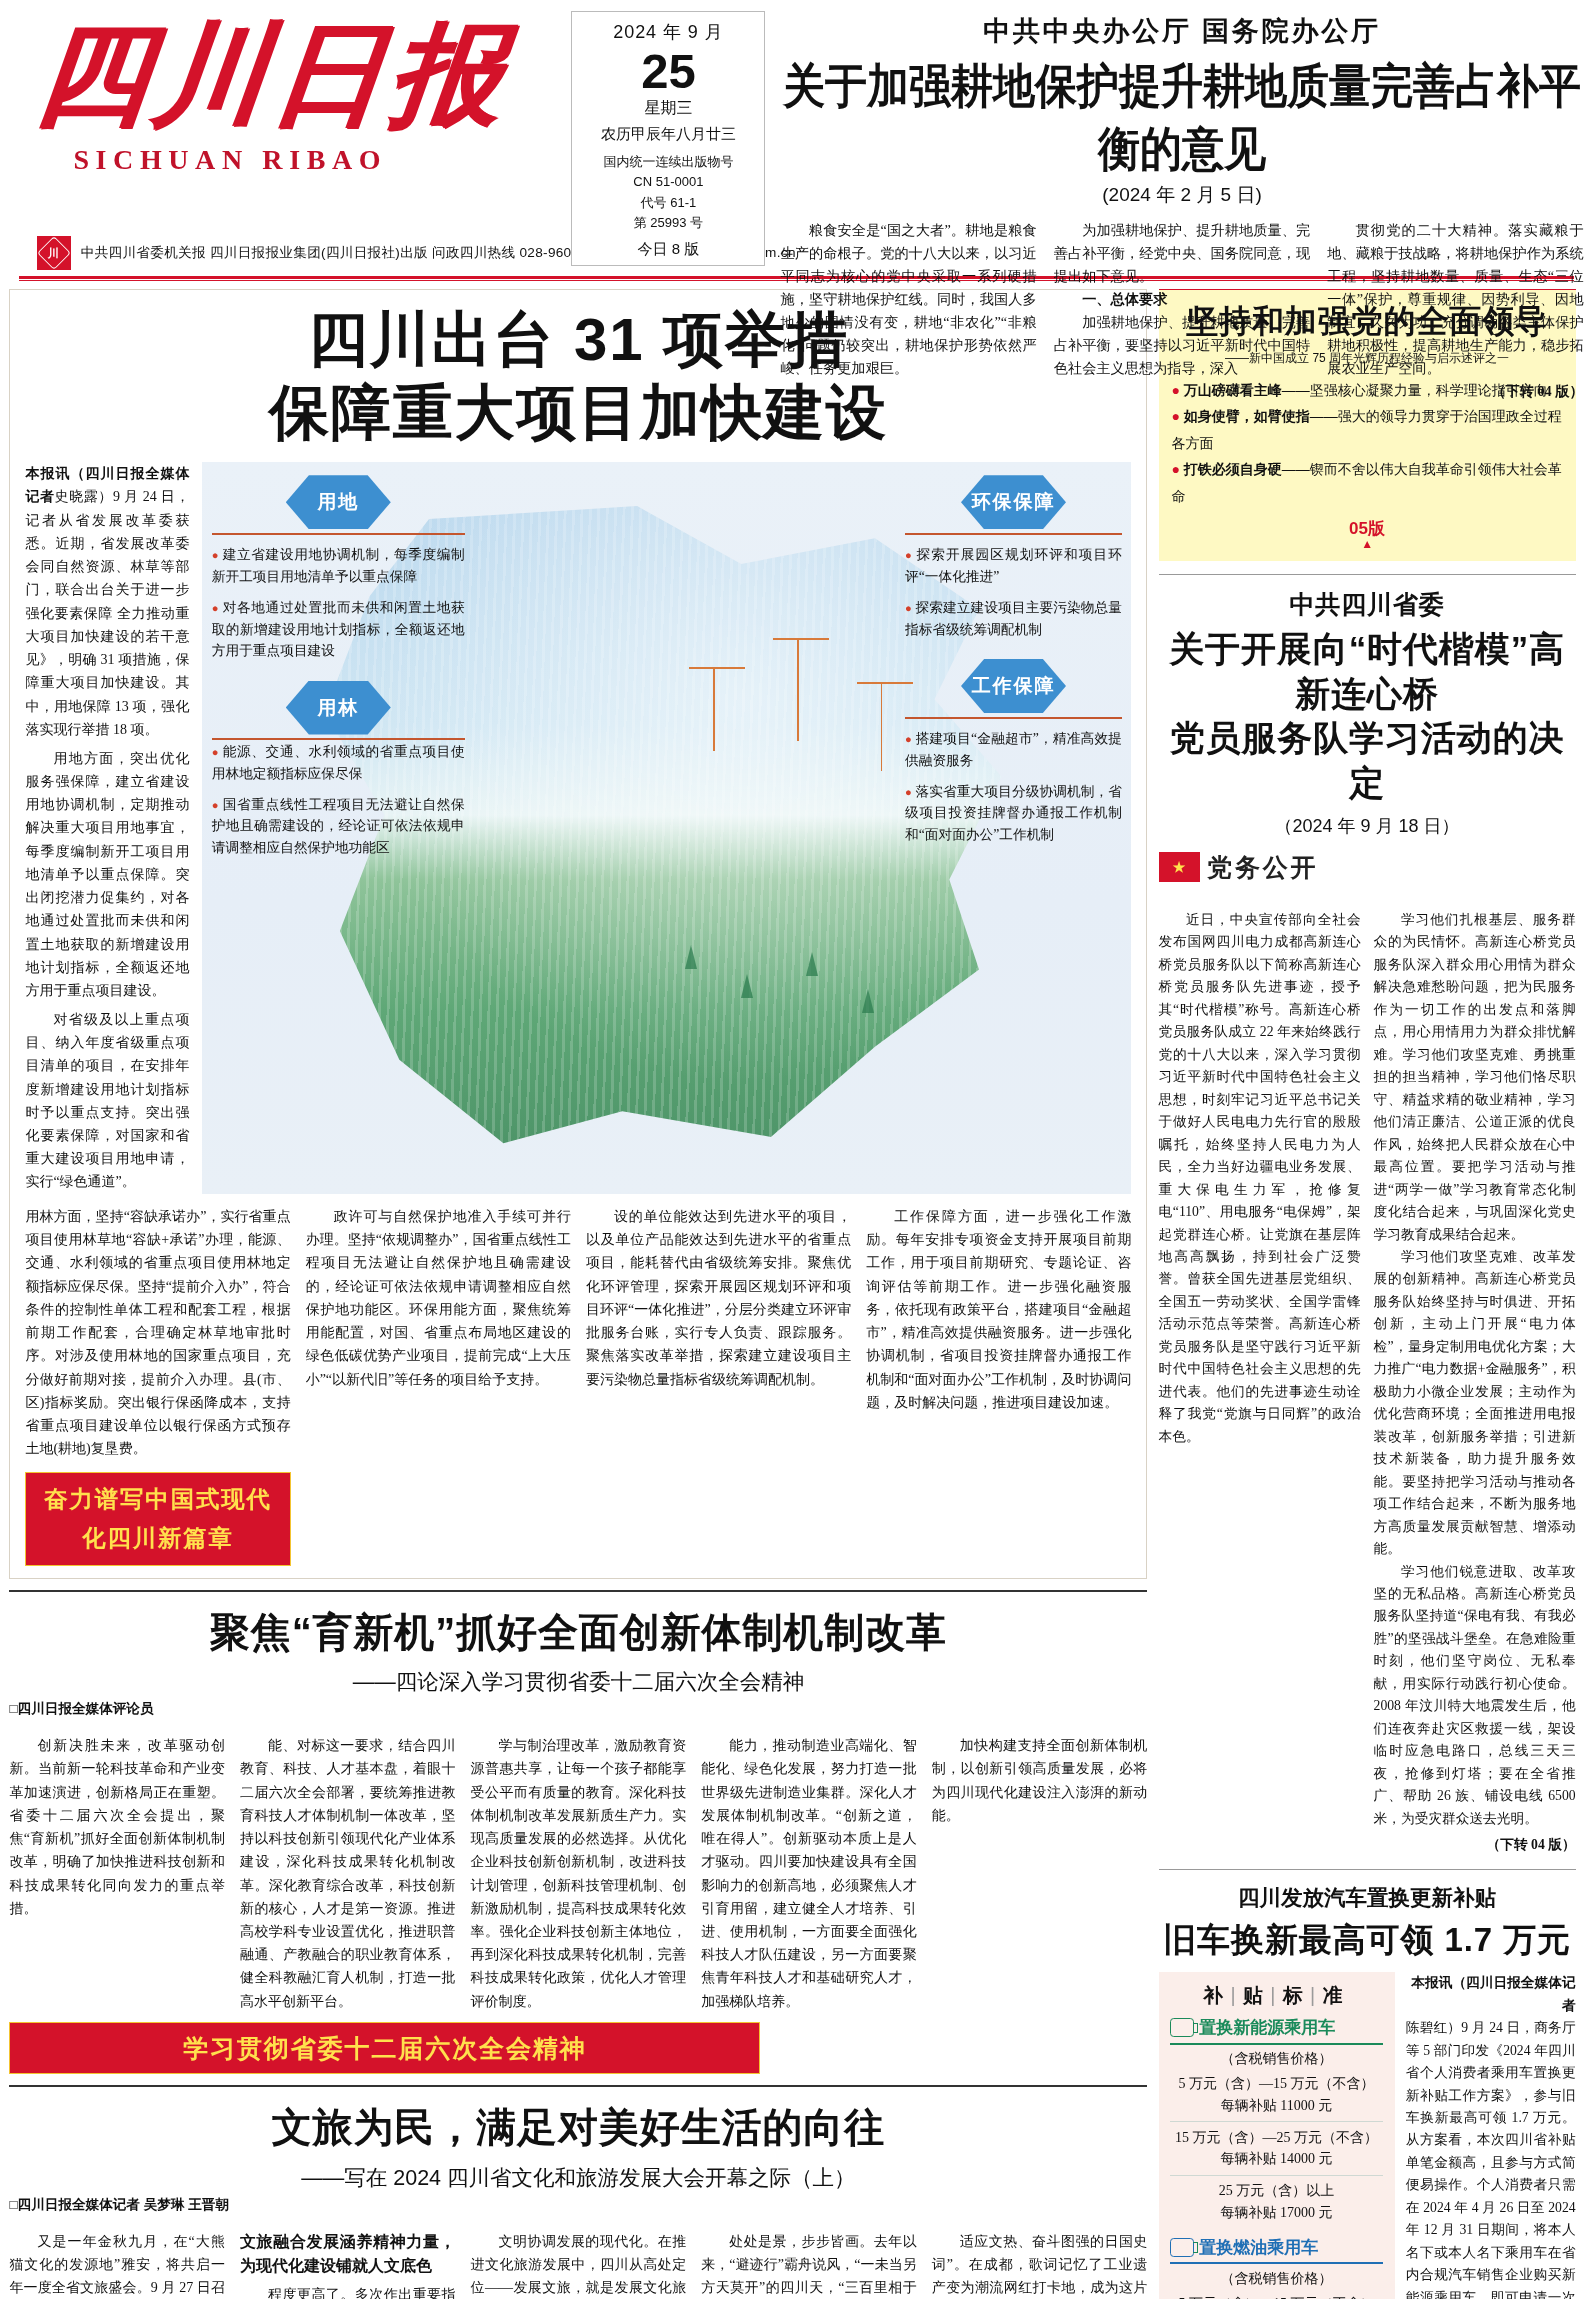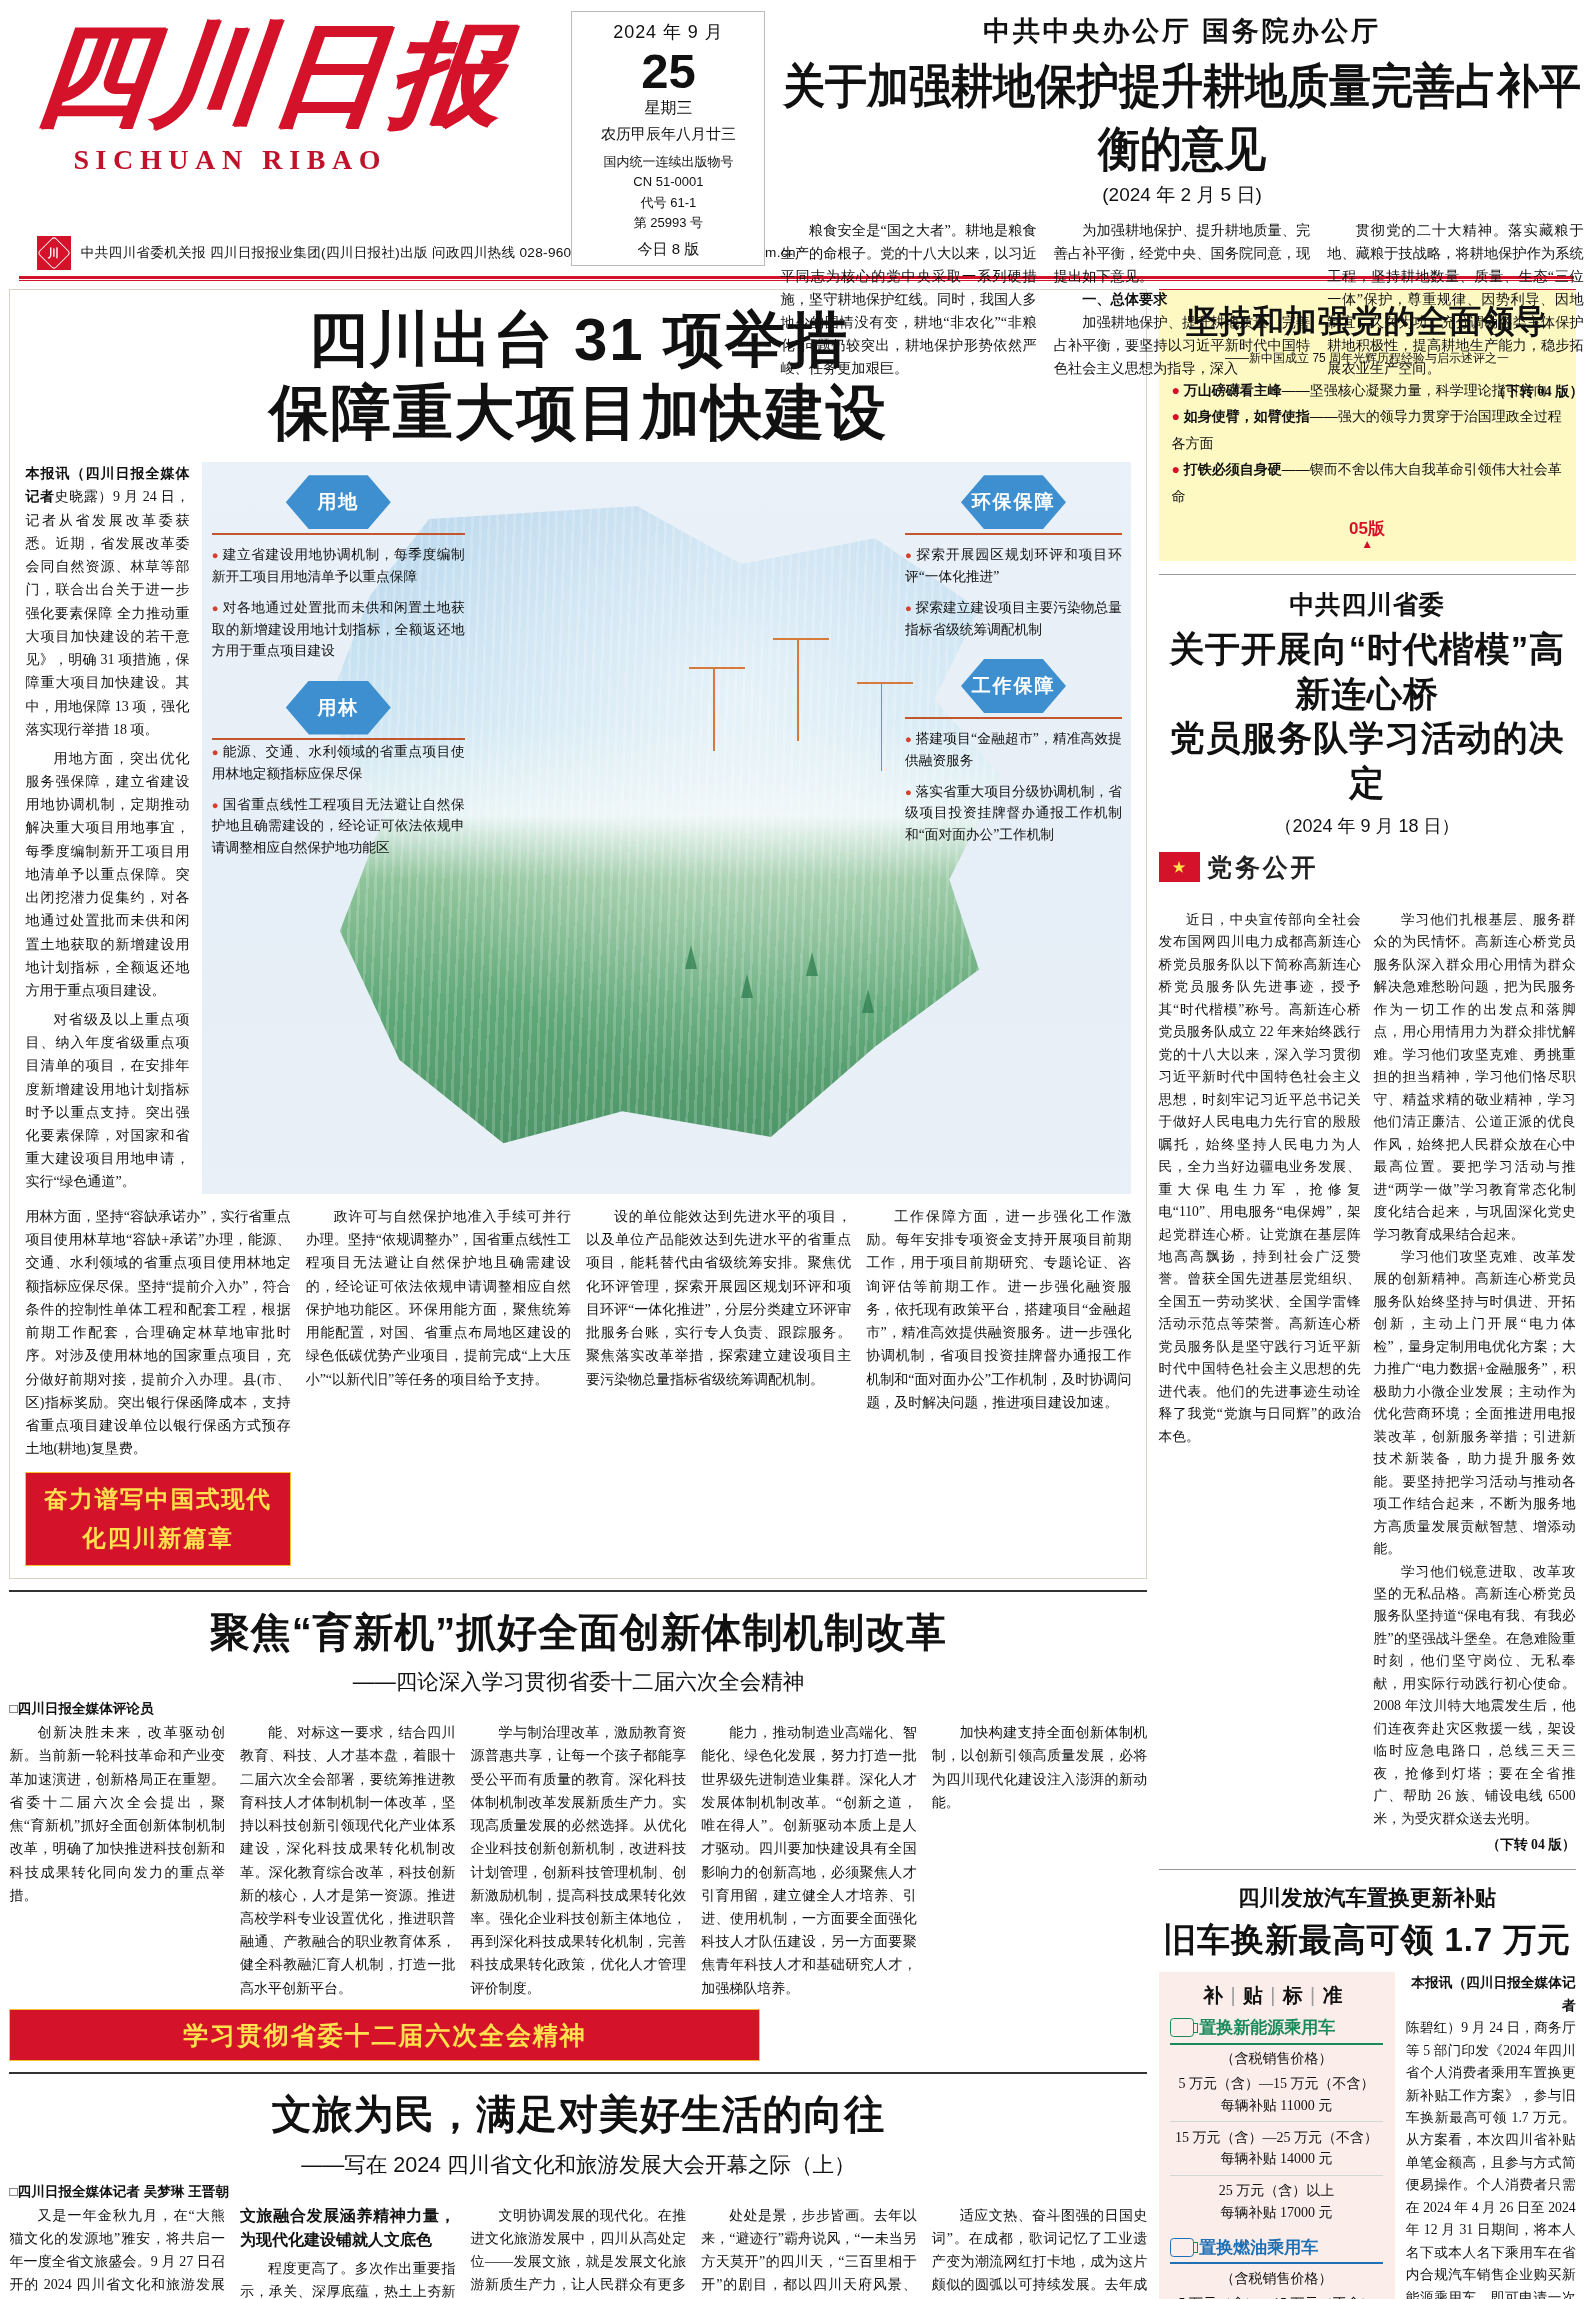--- a/index.html
+++ b/index.html
@@ -136,21 +136,21 @@
     padding:7.5px 5.6px; margin-top:11.2px; border:1.9px solid #f3c430;
   }
   .lead-cols { display:flex; gap:15px; margin-top:11.2px; }
   .lead-cols .lc { flex:1; font-family:"Liberation Serif", serif; font-size:14px; line-height:1.66; text-align:justify; }
 
   
   .sec { margin-top:13px; }
   .sec-head { text-align:center; font-size:40px; font-weight:700; letter-spacing:0.9px; }
   .sec-sub { text-align:center; font-size:21.5px; margin-top:7.5px; }
   .byline { font-size:13.6px; margin-top:4px; font-weight:700; }
-  .sec-cols { display:flex; gap:15px; margin-top:3px; }
+  .sec-cols { display:flex; gap:15px; margin-top:16px; }
   .sec-cols .sc { flex:1; font-family:"Liberation Serif", serif; font-size:14px; line-height:1.66; text-align:justify; }
   .redbanner2 {
     background:#d4122a; color:#ffe14d; text-align:center;
     font-size:25px; font-weight:700; letter-spacing:1.9px;
     padding:8.4px 5.6px; border:1.9px solid #f3c430; margin-top:9.4px;
   }
   .hr-thin { height:0.9px; background:#999; margin:13px 0 0; }
   .hr-thick { height:1.9px; background:#333; margin:11.2px 0 0; }
 
   

